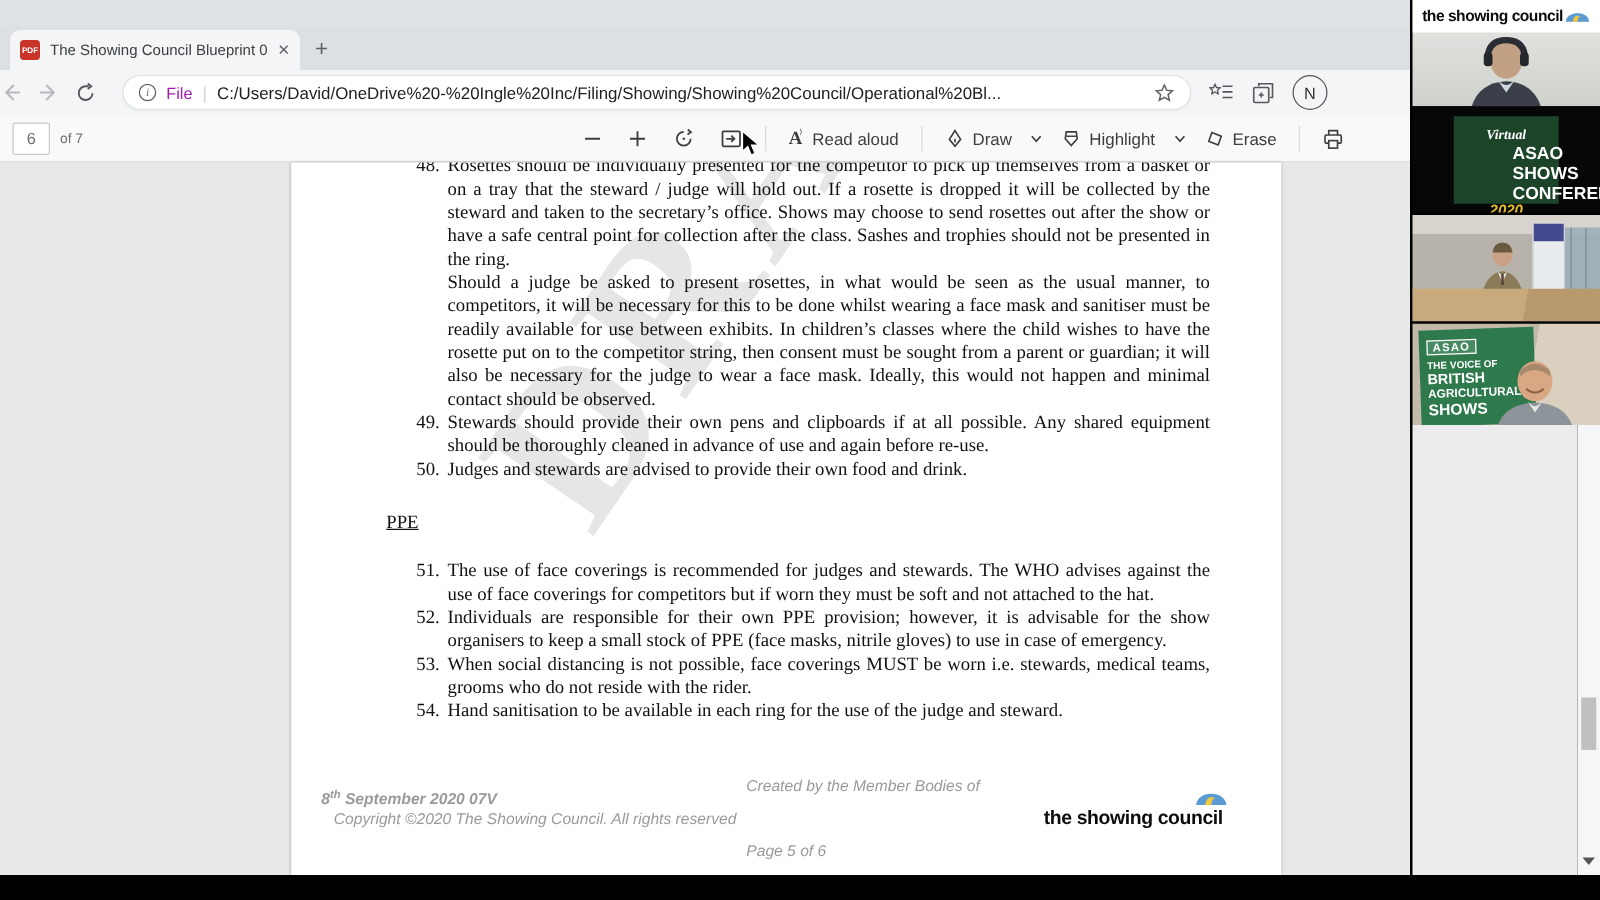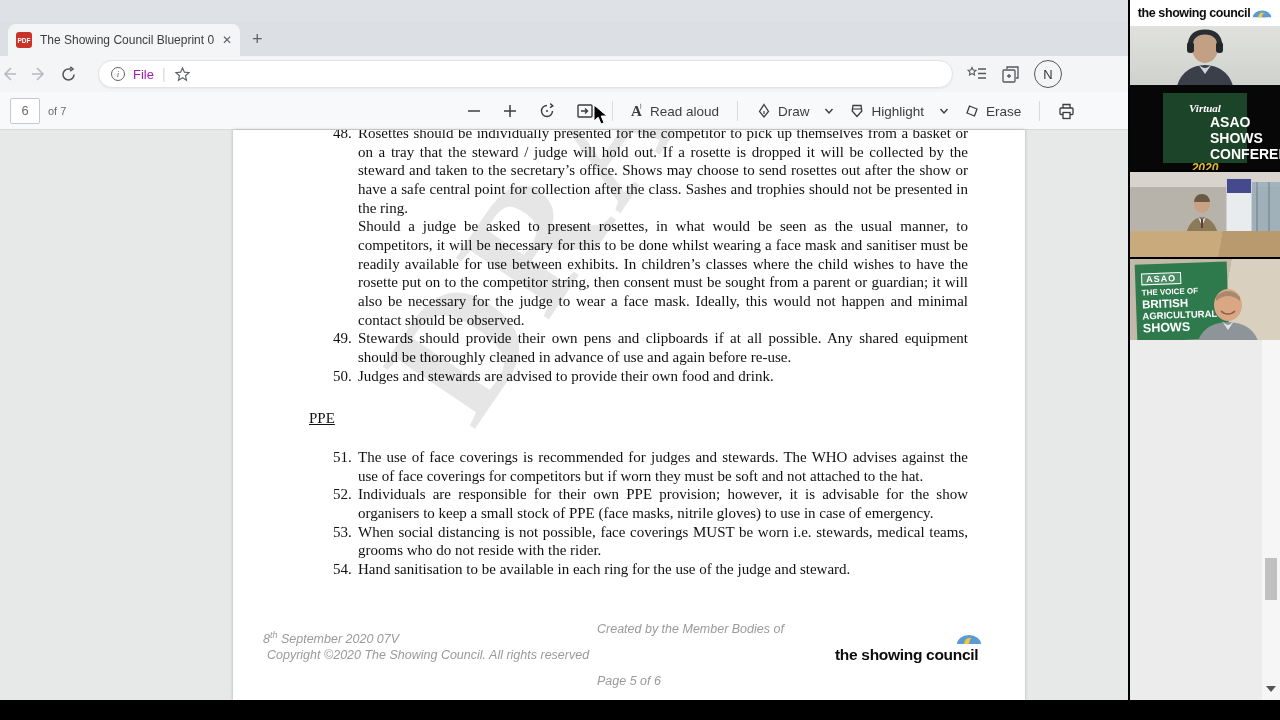--- a/index.html
+++ b/index.html
@@ -57,21 +57,21 @@
                transform:rotate(-56deg); transform-origin:center; letter-spacing:8px; z-index:0; }
   .doc { position:relative; z-index:1; padding:0 57px 0 76px; margin-top:-6px;
          font-family:"Liberation Serif", serif; font-size:15px; line-height:1.245; color:#111; }
   .li { display:flex; padding-left:24px; }
   .li .num { width:25px; flex:none; }
   .li .txt { flex:1; text-align:justify; }
   .note { text-align:justify; }
   .ppe-h { font-weight:normal; text-decoration:underline; margin:24px 0 20px 0; }
   .footer { position:absolute; z-index:1; left:0; top:0; width:100%; height:100%; pointer-events:none;
             font-style:italic; color:#9a9a9a; font-size:12.5px; }
-  .f-date { position:absolute; left:30px; top:500px; }
+  .f-date { position:absolute; left:24px; top:500px;font-weight:bold; }
   .f-copy { position:absolute; left:34px; top:518px; }
   .f-created { position:absolute; left:364px; top:492px; }
   .f-logo { position:absolute; left:602px; top:516px; font-style:normal; color:#0c0c0c;
             font-size:15.5px; font-weight:bold; letter-spacing:-0.3px; }
   .f-logo .umb { position:absolute; right:-4px; top:-14px; }
   .f-page { position:absolute; left:0; top:544px; width:100%; text-align:center; }
   sup { font-size:9px; }
 
   
   .cursor { position:absolute; left:593px; top:104px; z-index:50; }
@@ -145,20 +145,21 @@
       <div class="navbtn nav-en">
         <svg width="17" height="17" viewBox="0 0 17 17">
             <path d="M14 8.5 A5.5 5.5 0 1 1 8.5 3 L11 3" fill="none" stroke="#54575b" stroke-width="1.5"></path>
             <path d="M10.2 0.8 L13 3 L10.2 5.2" fill="none" stroke="#54575b" stroke-width="1.5"></path>
           </svg>
       </div>
       <div class="urlpill">
         <div class="info-i">i</div>
         <span class="url-scheme">File</span>
         <span class="url-sep">|</span>
+        <span class="url-text">C:/Users/David/OneDrive%20-%20Ingle%20Inc/Filing/Showing/Showing%20Council/Operational%20Bl...</span>
         <span class="pill-ico">
           <svg width="17" height="17" viewBox="0 0 17 17">
               <path d="M8.5 2 L10.4 6.2 L15 6.7 L11.5 9.7 L12.5 14.2 L8.5 11.8 L4.5 14.2 L5.5 9.7 L2 6.7 L6.6 6.2 Z" fill="none" stroke="#5f6368" stroke-width="1.2"></path>
             </svg>
         </span>
       </div>
       <span class="bar-ico">
         <svg width="20" height="18" viewBox="0 0 20 18">
             <path d="M5 2.5 L6.2 5 L9 5.3 L7 7.2 L7.5 10 L5 8.6 L2.5 10 L3 7.2 L1 5.3 L3.8 5 Z" fill="none" stroke="#54575b" stroke-width="1.1"></path>
             <path d="M11 4 H19 M11 8.5 H19 M11 13 H19" stroke="#54575b" stroke-width="1.3"></path>

